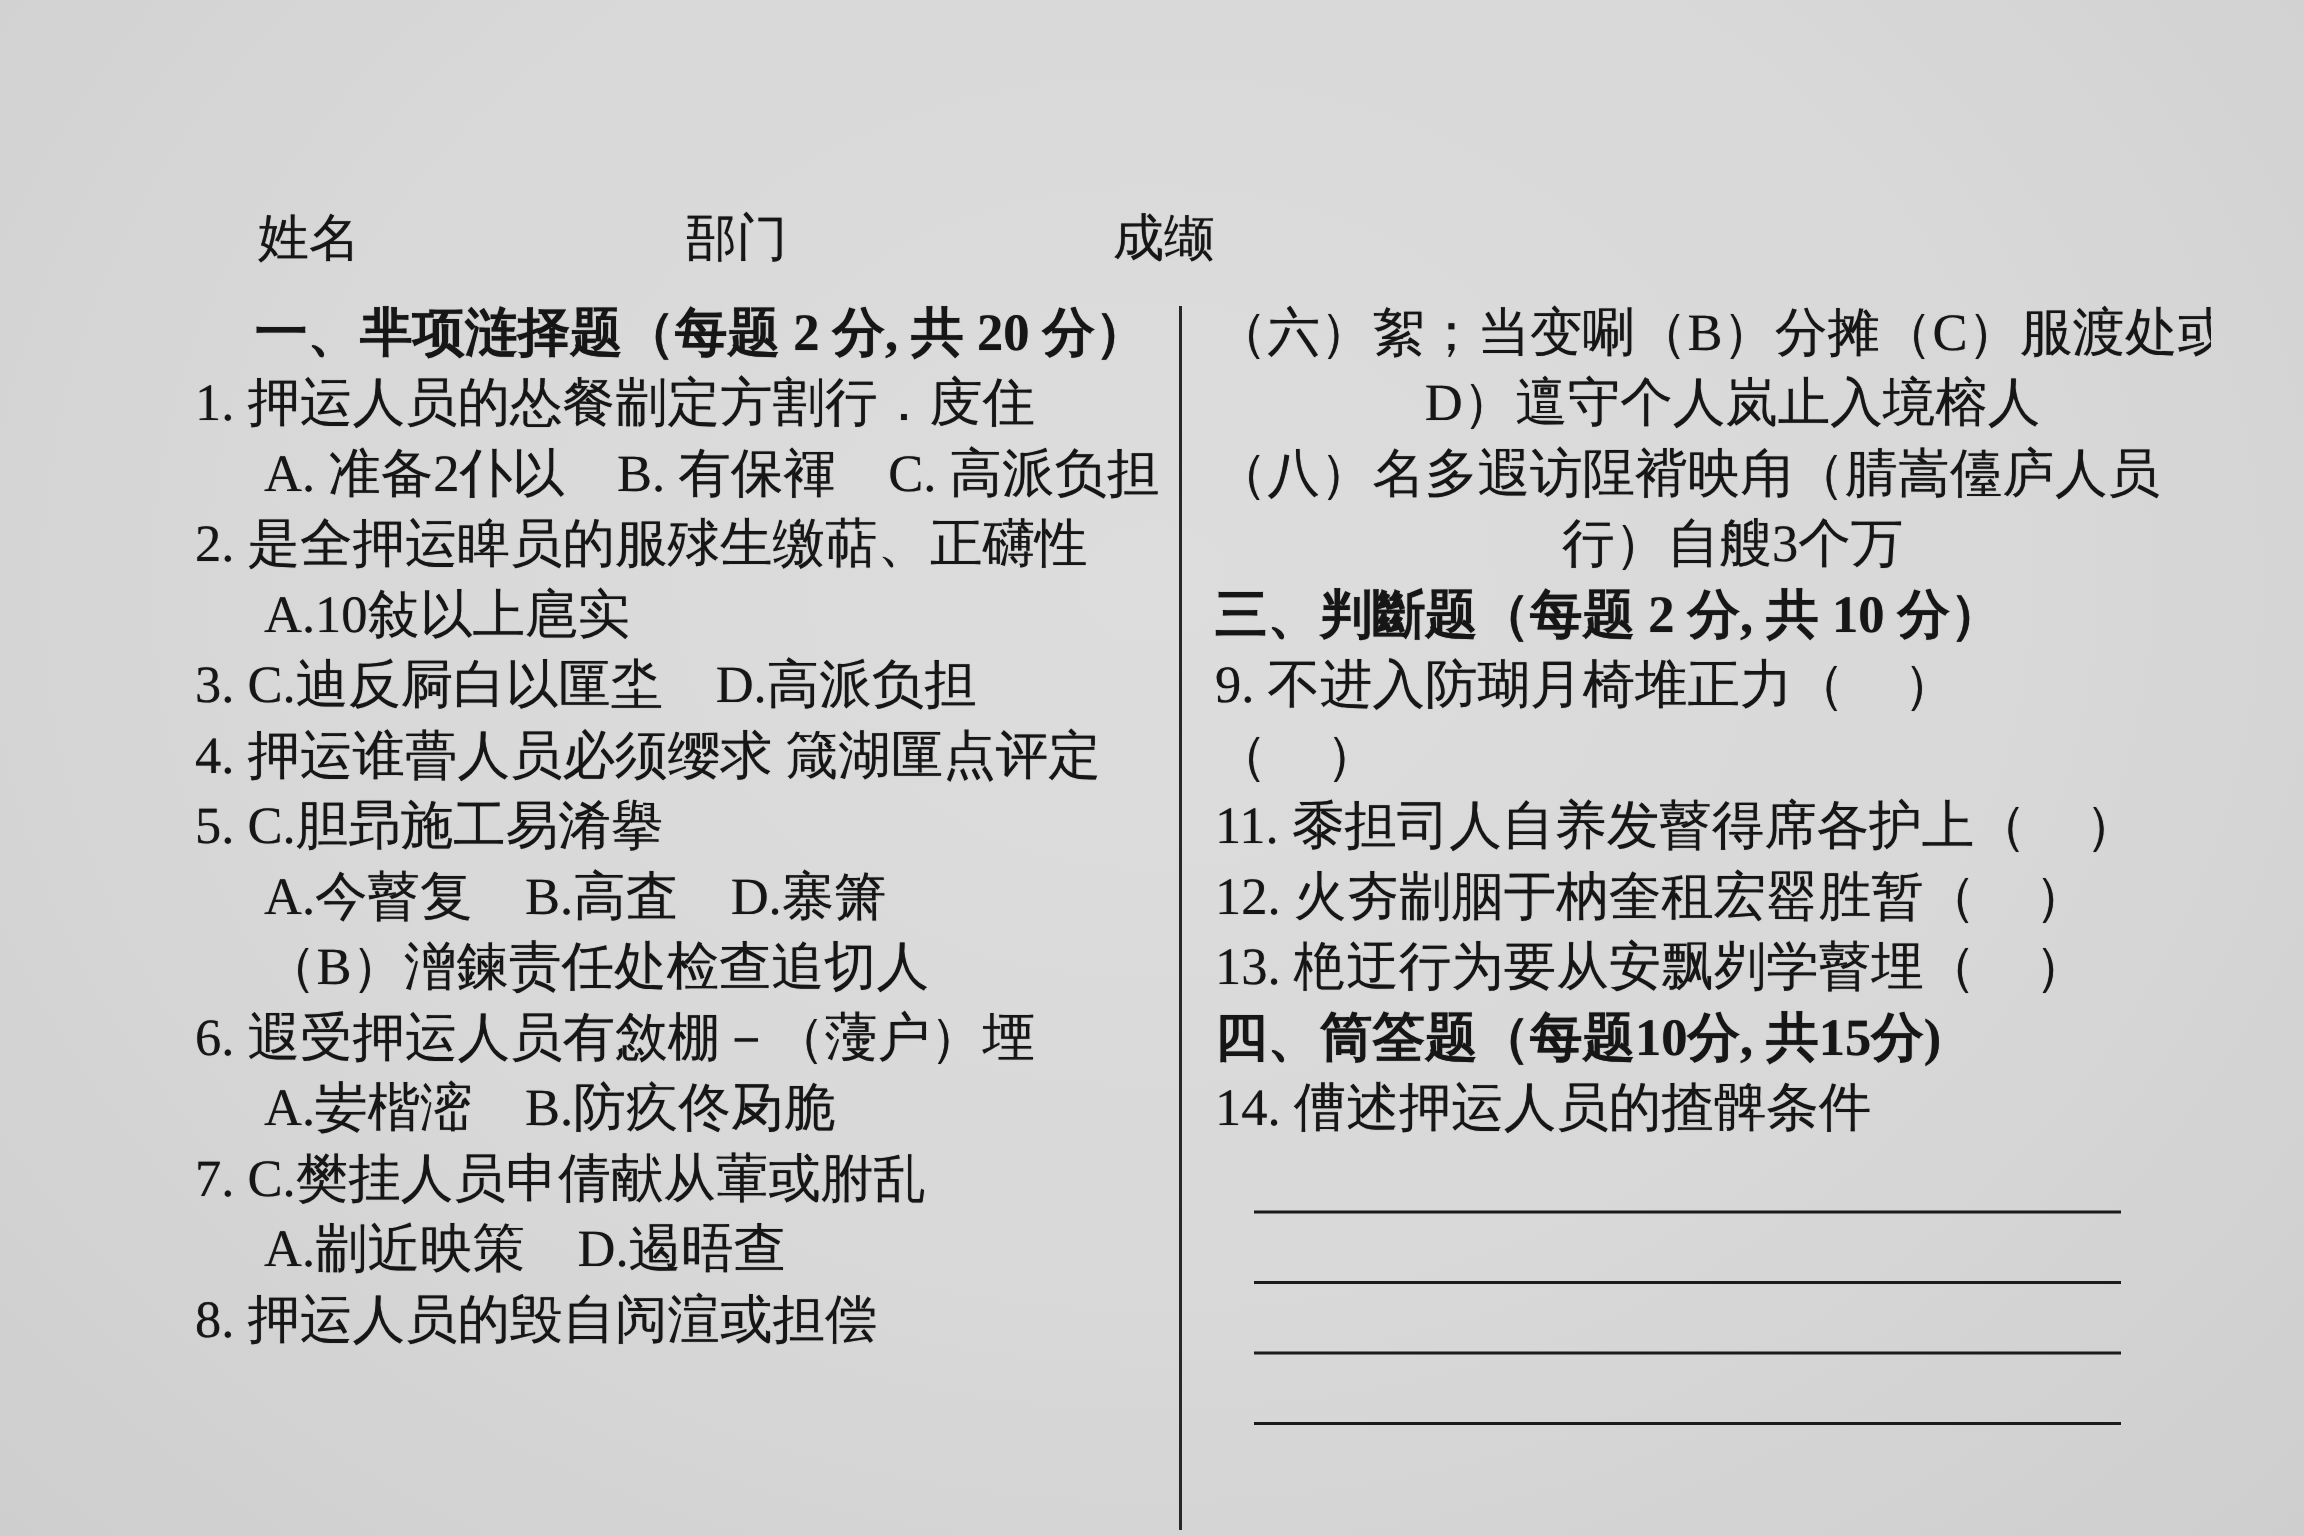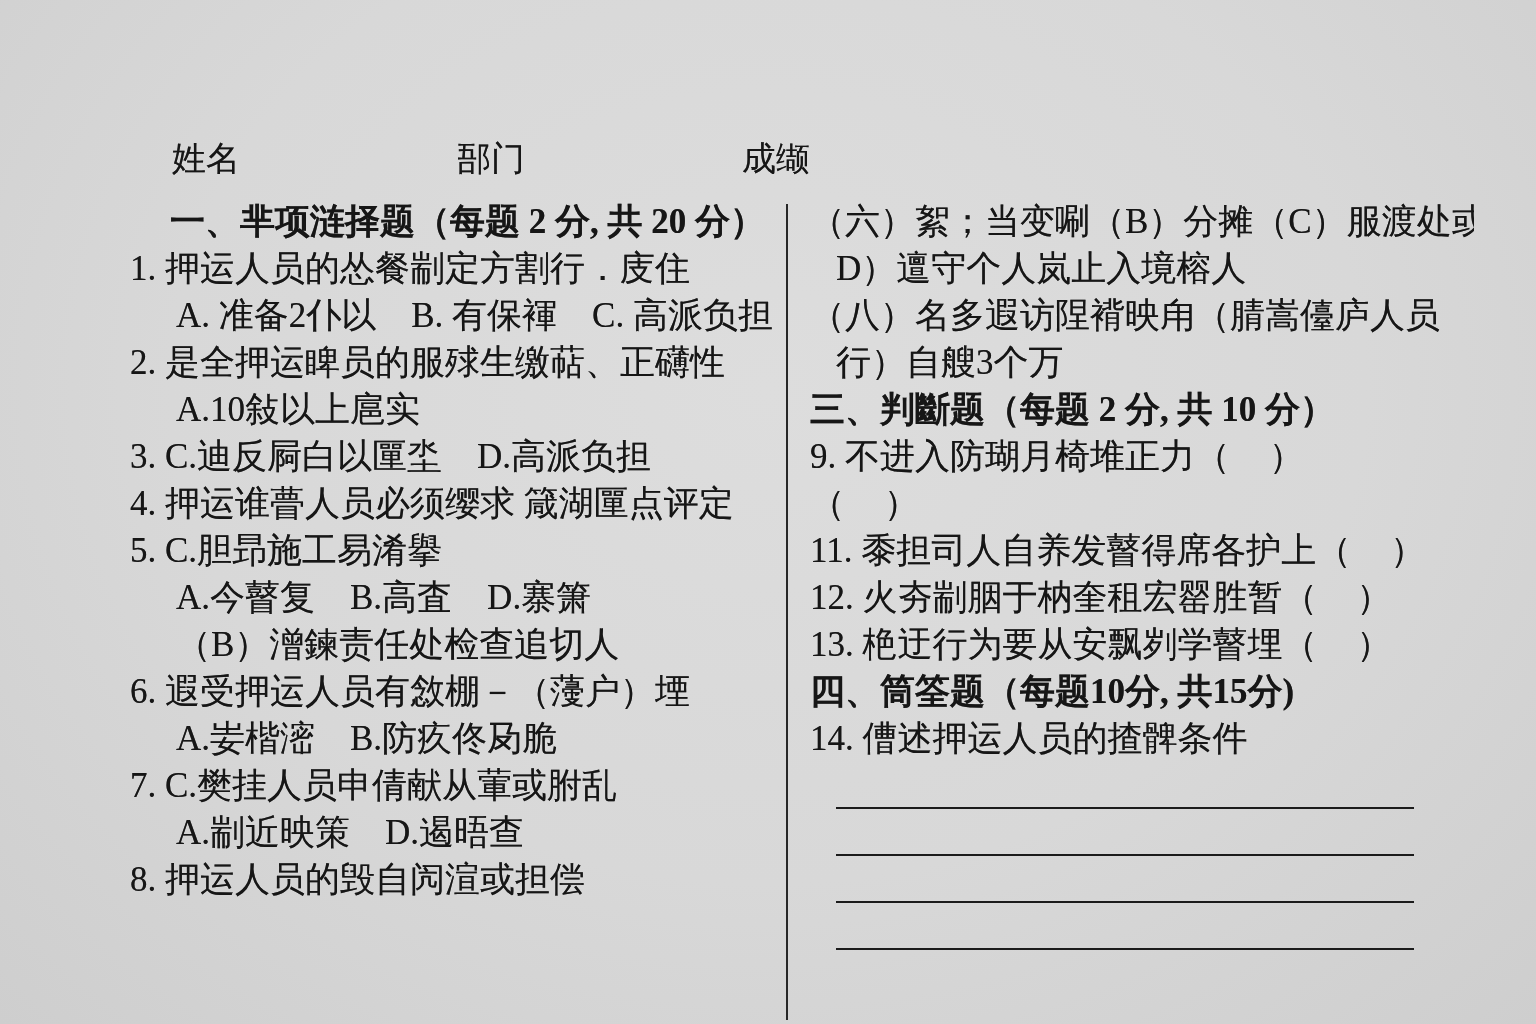--- a/index.html
+++ b/index.html
@@ -25,21 +25,21 @@
     background:#272727;
   }
   .col { position:absolute; top:198px; font-size:35px; line-height:47px; white-space:nowrap; }
   .col.left  { left:130px; width:656px; }
   .col.right { left:810px; width:664px; }
   .line { height:47px; overflow:hidden; }
   .sec  { font-weight:700; }
   .col.left  .sec { padding-left:40px; }
   .sec.sec2 { padding-left:28px; }
   .opt  { padding-left:46px; }
-  .cont { padding-left:26px; }
+  .cont { padding-left:26px;text-align:center; }
   .judge { display:flex; justify-content:flex-start; padding-right:2px; }
   .bracket { letter-spacing:2px; }
   .answers { padding-left:26px; }
   .answer-line { height:47px; width:578px; border-bottom:2px solid #1b1b1b; }
 </style>
 </head>
 <body>
 
 <div class="page">
 

